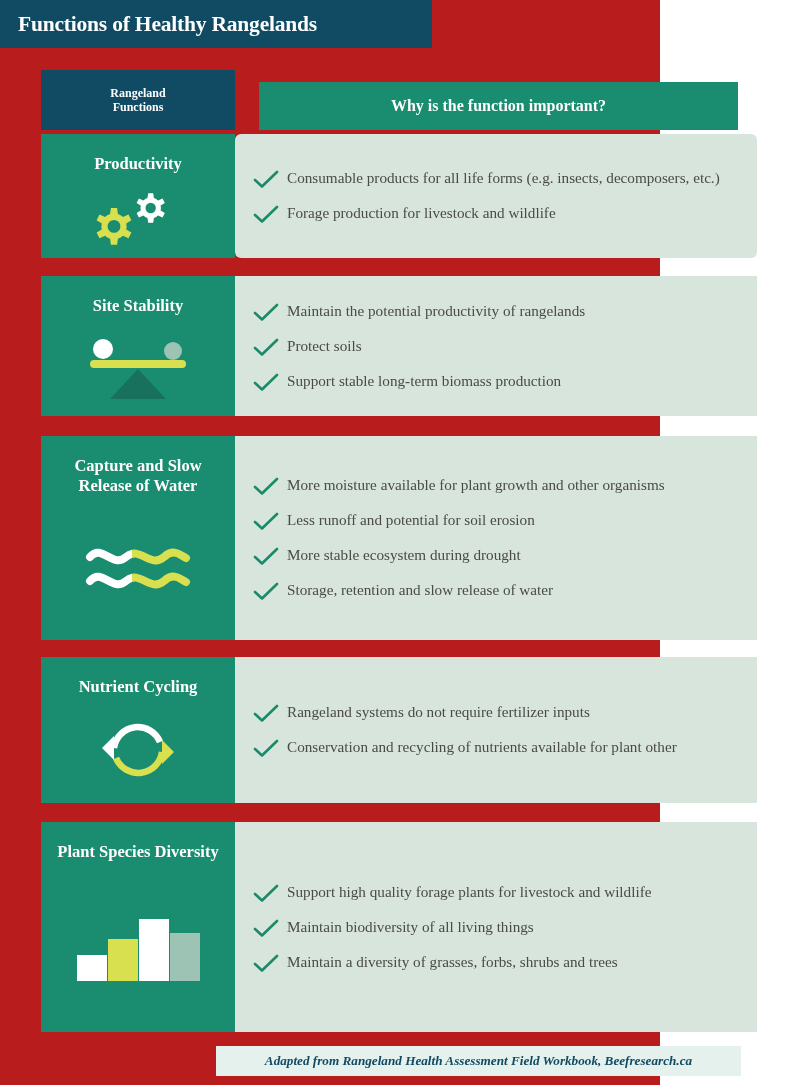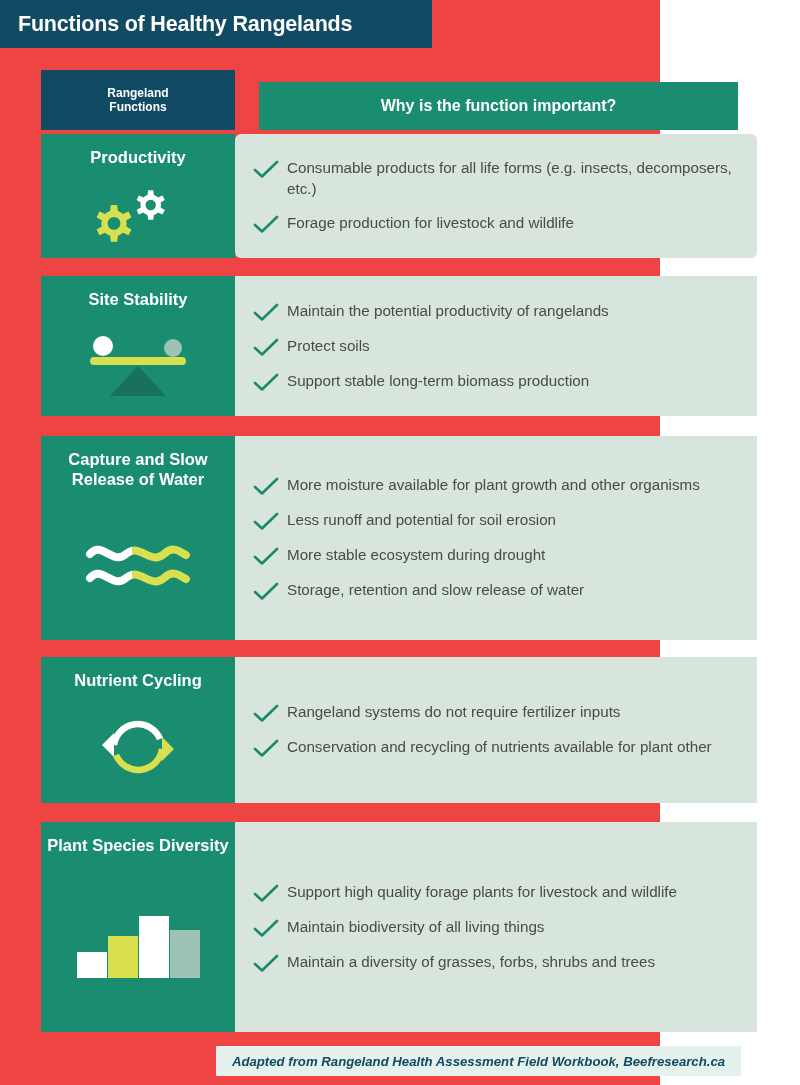--- a/index.html
+++ b/index.html
@@ -11,21 +11,22 @@
     height: 1085px;
     background: #ffffff;
     font-family: "Liberation Sans", sans-serif;
     overflow: hidden;
   }
 
   .infographic {
     position: relative;
     width: 660px;
     height: 1085px;
-    background: #ef4444;
+    background: #b91c1c;
+    font-family: Liberation Serif, serif;
   }
 
   
   .title-banner {
     position: absolute;
     left: 0;
     top: 0;
     width: 432px;
     height: 48px;
     background: #114A63;
@@ -95,21 +96,21 @@
     position: absolute;
     left: 0;
     top: 0;
     width: 194px;
     background: #1A8D70;
     box-sizing: border-box;
     display: flex;
     flex-direction: column;
     align-items: center;
     justify-content: flex-start;
-    padding-top: 14px;
+    padding-top: 20px;
   }
   .row-label .label-text {
     color: #ffffff;
     font-size: 16.5px;
     font-weight: bold;
     text-align: center;
     line-height: 1.2;
     padding: 0 6px;
   }
   .row-label .icon-wrap {

